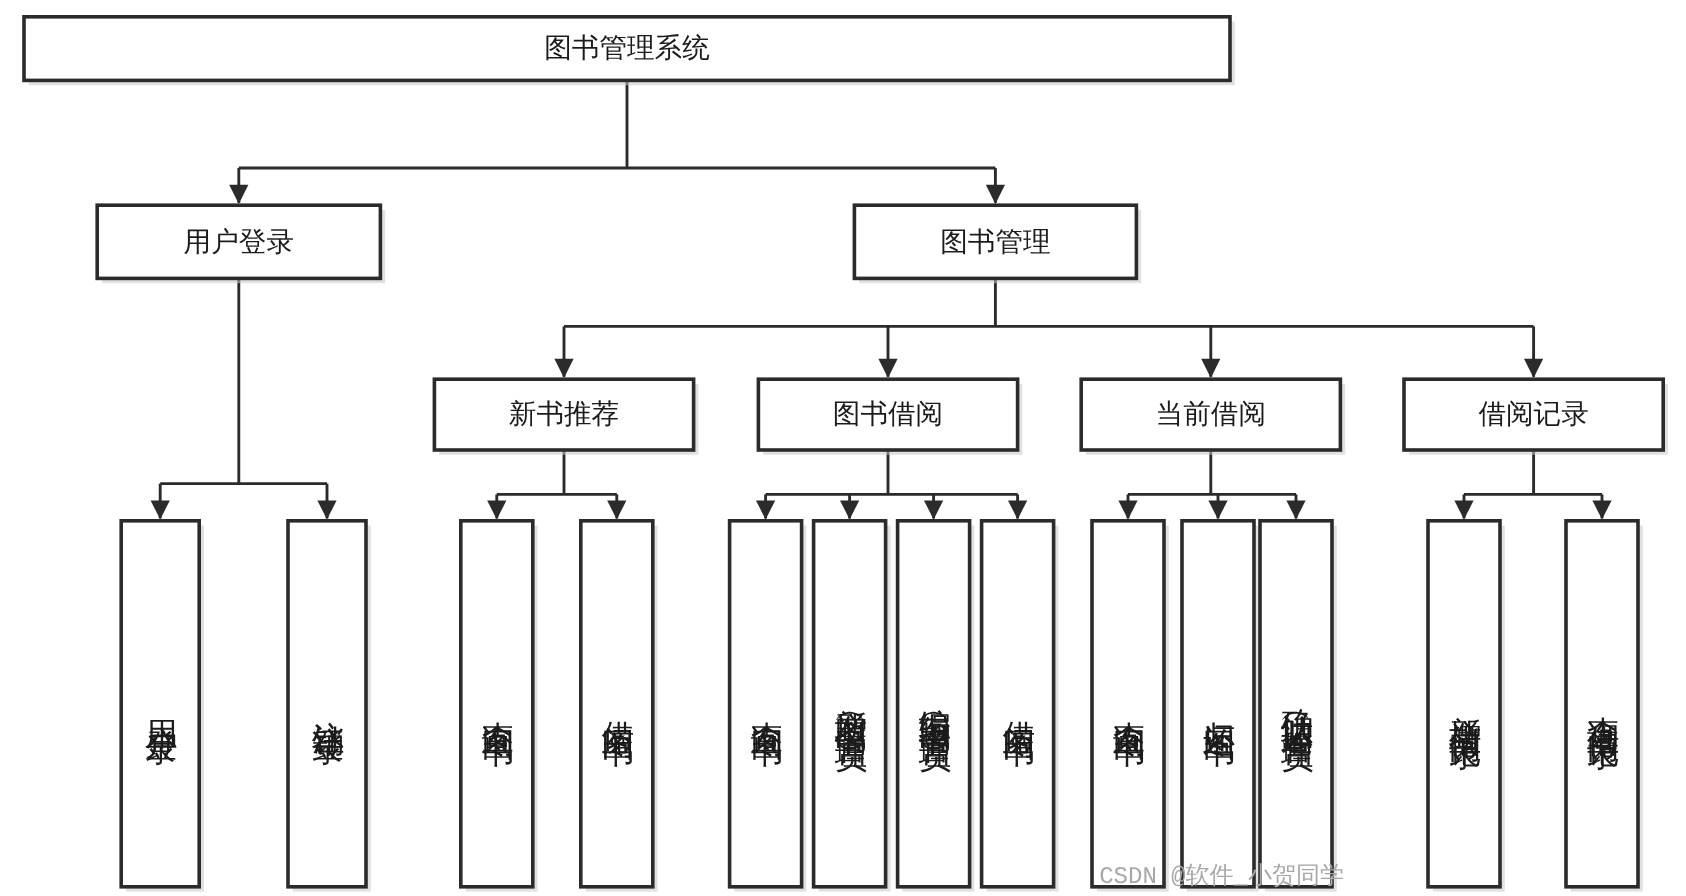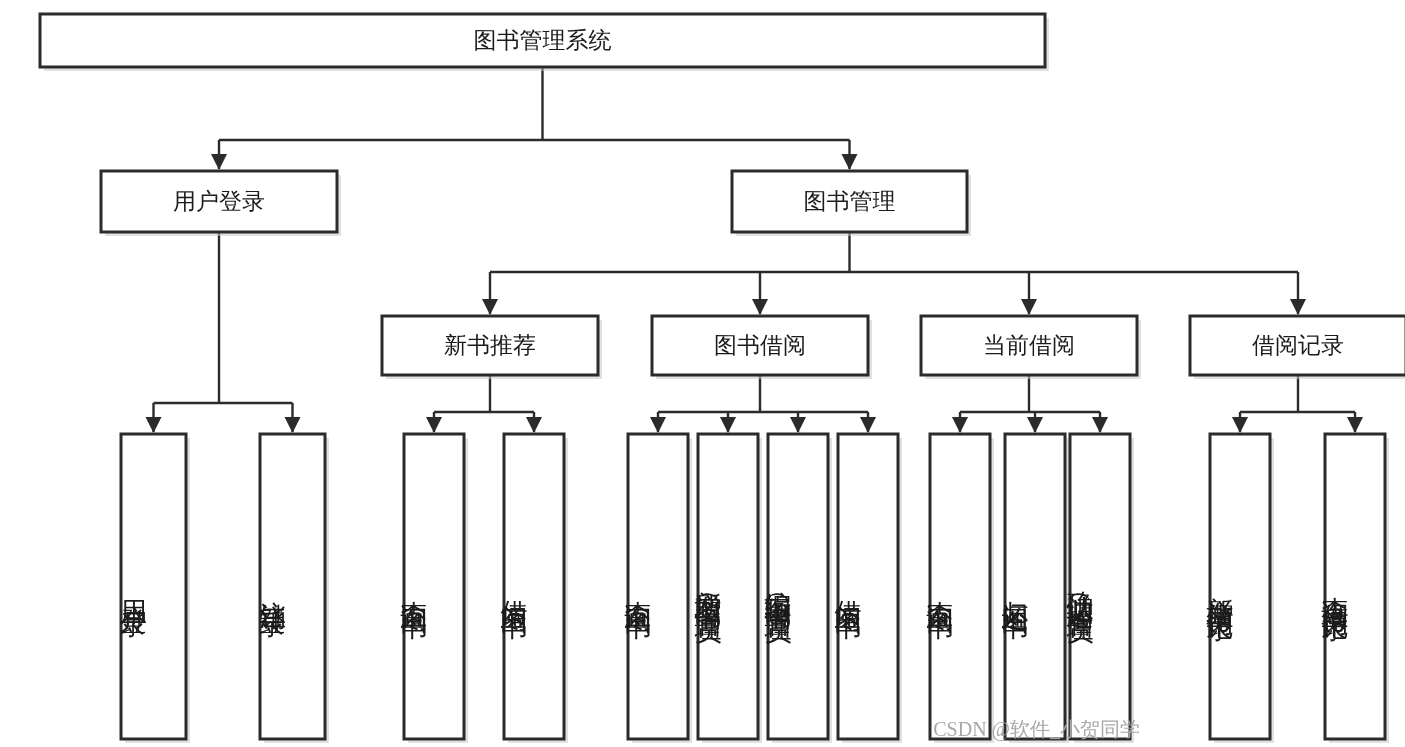--- a/index.html
+++ b/index.html
@@ -2,21 +2,21 @@
 <html><head>
 <meta charset="utf-8">
 <title>图书管理系统 结构图</title>
 <style>
   html,body{margin:0;padding:0;background:#ffffff;}
   body{
     width:1405px;height:747px;
     font-family:"DejaVu Sans","Liberation Sans",sans-serif;
     overflow:hidden;position:relative;
   }
-  #diagram-root{position:absolute;left:0;top:0;width:1132px;height:747px;padding-left:20px;}
+  #diagram-root{position:absolute;left:0;top:0;width:1132px;height:747px;}
   svg{display:block;}
 
   .node-box{
     fill:#ffffff;
     stroke:#2b2b2b;
     stroke-width:3;
   }
   .node-shadow{
     fill:#c9c9c9;
     opacity:.55;
@@ -51,21 +51,21 @@
     line-height:1.04;
     letter-spacing:4px;
     color:#1b1b1b;
     white-space:nowrap;
     text-align:center;
   }
   .watermark{
     position:absolute;
     right:12px;
     bottom:4px;
-    font-family:Liberation Serif, serif;
+    font-family:Liberation Mono, monospace;
     font-size:20px;
     color:#a8a8a8;
     white-space:nowrap;
     user-select:none;
   }
 </style>
 </head>
 <body>
 
 <div id="diagram-root">

